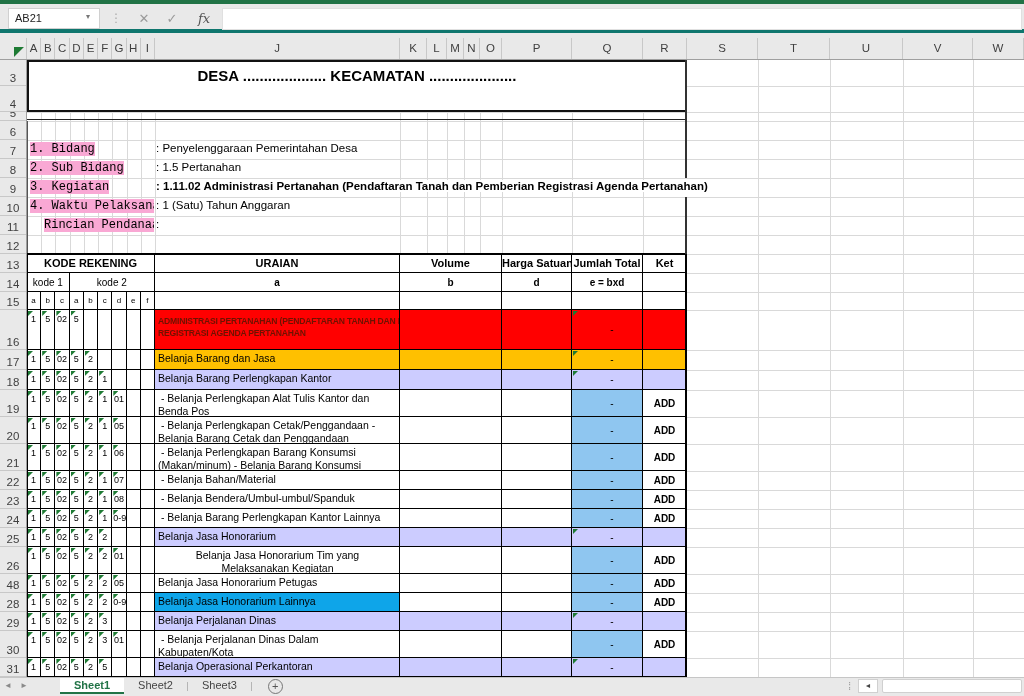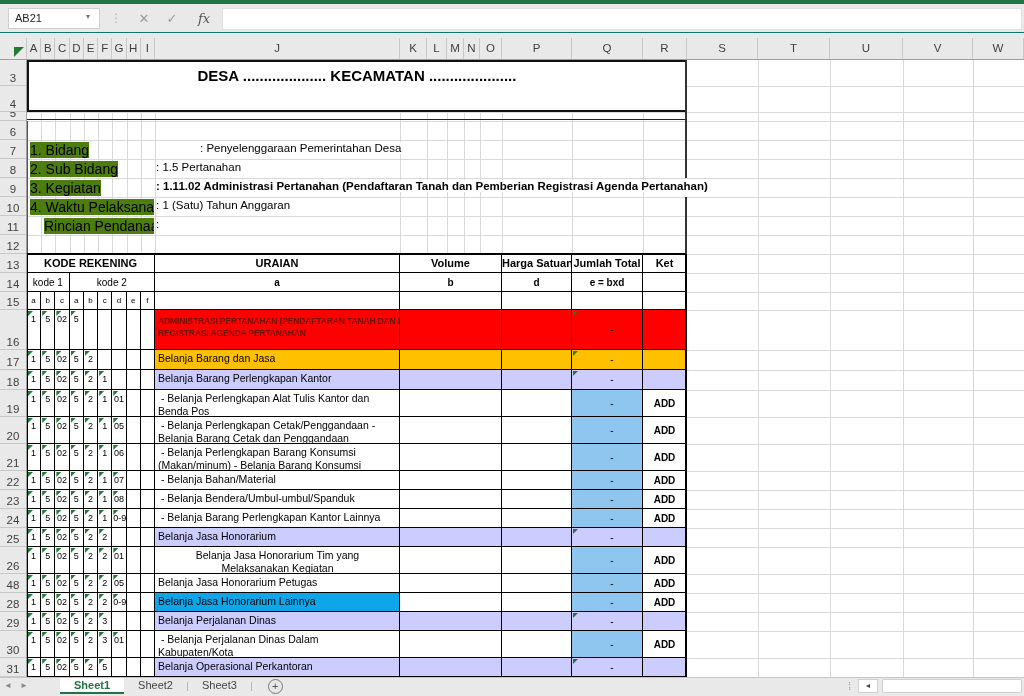--- a/index.html
+++ b/index.html
@@ -1,21 +1,21 @@
 <!DOCTYPE html>
 <html><head>
 <meta charset="utf-8">
 <style>
   html,body{margin:0;padding:0;background:#fff;}
   #app{position:relative;width:1024px;height:696px;overflow:hidden;background:#fff;
        font-family:"Liberation Sans",sans-serif;-webkit-font-smoothing:antialiased;}
   .abs{position:absolute;}
   
   #topstrip{left:0;top:0;width:1024px;height:4px;background:#217346;}
-  #toolbar{left:0;top:4px;width:1024px;height:29px;background:#E9E9E9;border-bottom:1px solid #0f766e;box-sizing:border-box;}
+  #toolbar{left:0;top:4px;width:1024px;height:29px;background:#E9E9E9;border-bottom:4px solid #0f766e;box-sizing:border-box;}
   #namebox{left:8px;top:4px;width:92px;height:21px;background:#fff;border:1px solid #D0D0D0;box-sizing:border-box;
            font-size:11px;color:#222;line-height:19px;padding-left:6px;}
   #nb-caret{left:86px;top:8px;font-size:8px;color:#777;}
   #grip1{left:110px;top:4px;font-size:12px;color:#ABABAB;line-height:20px;}
   .fbicon{top:6px;font-size:13px;color:#9a9a9a;width:20px;text-align:center;line-height:18px;}
   #fx{font-family:"DejaVu Serif",serif;font-style:italic;color:#555;font-size:13px;}
   #formulabar{left:222px;top:4px;width:800px;height:22px;background:#fff;border:1px solid #E0E0E0;box-sizing:border-box;
               font-size:11px;line-height:20px;padding-left:4px;color:#222;}
   #gapstrip{left:0;top:33px;width:1024px;height:5px;background:#E9E9E9;}
   
@@ -28,21 +28,21 @@
   .rhcell{position:absolute;left:0;width:26px;border-bottom:1px solid #C8C8C8;box-sizing:border-box;
           font-size:11.5px;color:#3f3f3f;text-align:center;overflow:hidden;display:flex;align-items:flex-end;justify-content:center;padding-bottom:1px;}
   
   .glh{position:absolute;height:1px;background:#D9D9D9;}
   .glv{position:absolute;width:1px;background:#D9D9D9;}
   
   #titlebox{left:27px;top:60px;width:660px;height:52px;background:#fff;border:2px solid #111;box-sizing:border-box;}
   .titleline{position:absolute;left:0;width:100%;text-align:center;font-weight:bold;font-size:15px;color:#000;}
   #dline{left:27px;top:119px;width:660px;height:1px;background:#222;}
   #infoleft{left:27px;top:121px;width:1px;height:133px;background:#555;}
-  .ilabel{position:absolute;font-size:14px;color:#000;white-space:nowrap;overflow:hidden;background:#4d7c0f;}
+  .ilabel{position:absolute;font-size:12px;color:#000;white-space:nowrap;overflow:hidden;background:#f9a8d4;font-family:Liberation Mono, monospace;}
   .ivalue{position:absolute;font-size:11.5px;color:#000;white-space:nowrap;background:#fff;padding-right:3px;}
   .bold{font-weight:bold;}
   
   .tc{position:absolute;box-sizing:border-box;border-right:1px solid #000;border-bottom:1px solid #000;
       overflow:hidden;font-size:10.5px;color:#000;background:#fff;}
   .hdrc{font-weight:bold;font-size:11px;text-align:center;white-space:nowrap;}
   .subc{font-size:10px;text-align:center;}
   .letc{font-size:8px;text-align:center;}
   .codec{font-size:9px;text-align:center;white-space:nowrap;}
   .urc{white-space:pre;line-height:13px;padding:2px 2px 0 3px;}
@@ -125,21 +125,21 @@
       <div class="glv" style="position: absolute; left: 973px; top: 60px; width: 1px; height: 617px;"></div>
     </div>
 
   <div class="abs" id="titlebox">
     <div class="titleline" style="top:5px;">DESA .................... KECAMATAN .....................</div>
   </div>
   <div class="abs" id="dline"></div>
   <div class="abs" id="infoleft"></div>
 
   <div class="ilabel" style="left:30px;top:142px;max-width:124px;">1. Bidang</div>
-  <div class="ivalue" style="left:156px;top:142px;margin-left:44px;">: Penyelenggaraan Pemerintahan Desa</div>
+  <div class="ivalue" style="left:156px;top:142px;">: Penyelenggaraan Pemerintahan Desa</div>
   <div class="ilabel" style="left:30px;top:161px;max-width:124px;">2. Sub Bidang</div>
   <div class="ivalue" style="left:156px;top:161px;">: 1.5 Pertanahan</div>
   <div class="ilabel" style="left:30px;top:180px;max-width:124px;">3. Kegiatan</div>
   <div class="ivalue bold" style="left:156px;top:180px;">: 1.11.02 Administrasi Pertanahan (Pendaftaran Tanah dan Pemberian Registrasi Agenda Pertanahan)</div>
   <div class="ilabel" style="left:30px;top:199px;max-width:124px;">4. Waktu Pelaksanaan</div>
   <div class="ivalue" style="left:156px;top:199px;">: 1 (Satu) Tahun Anggaran</div>
   <div class="ilabel" style="left:44px;top:218px;max-width:110px;">Rincian Pendanaan</div>
   <div class="ivalue" style="left:156px;top:218px;">:</div>
 
   <div class="abs" id="tablelayer">

